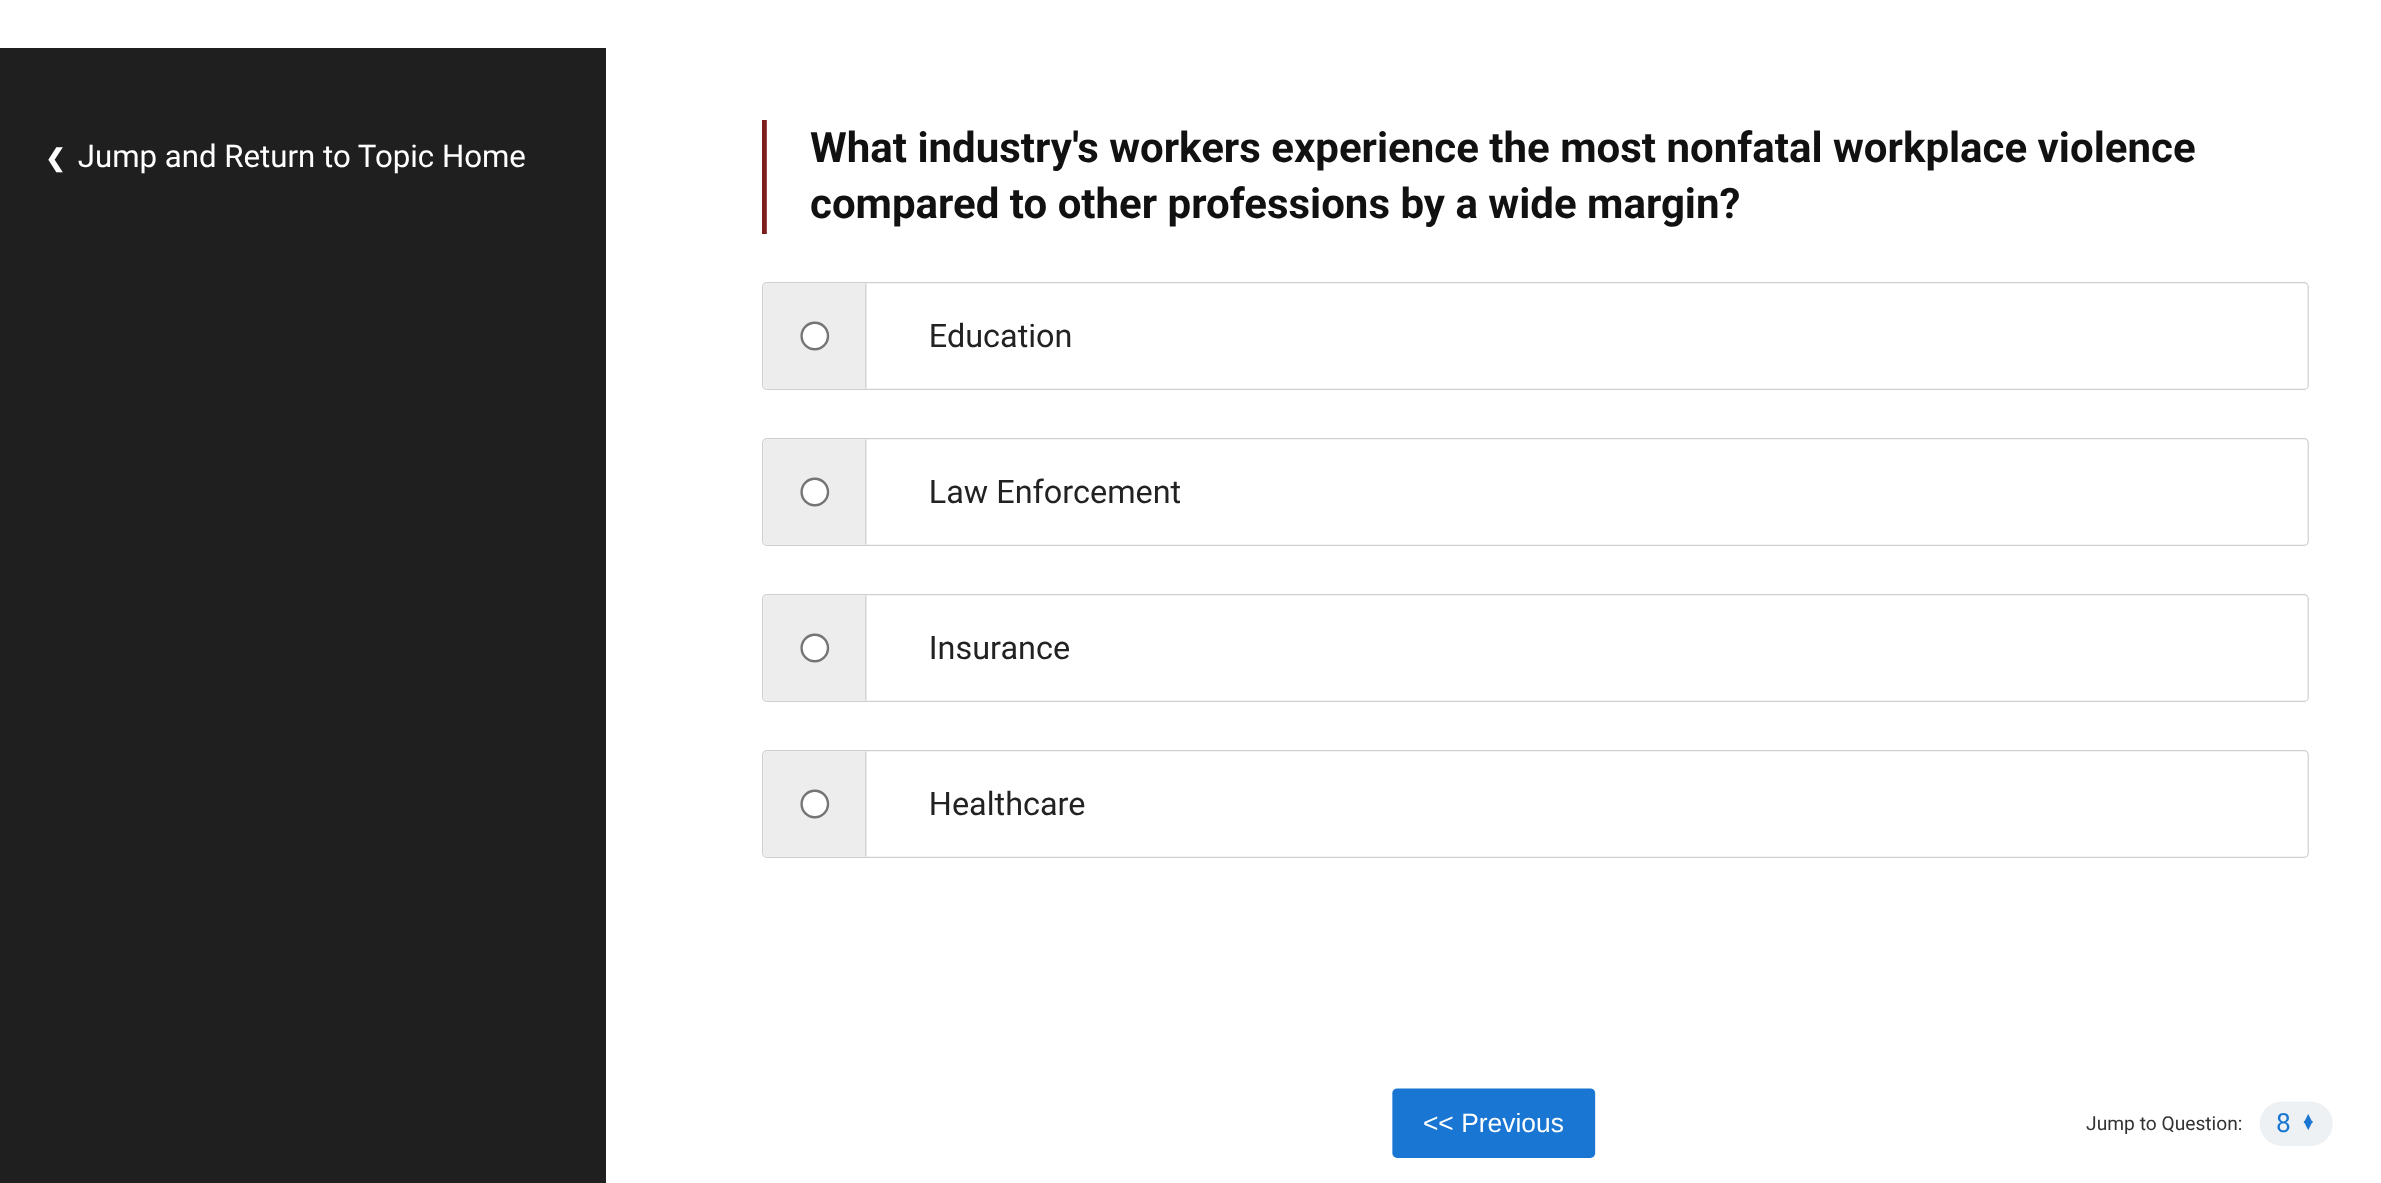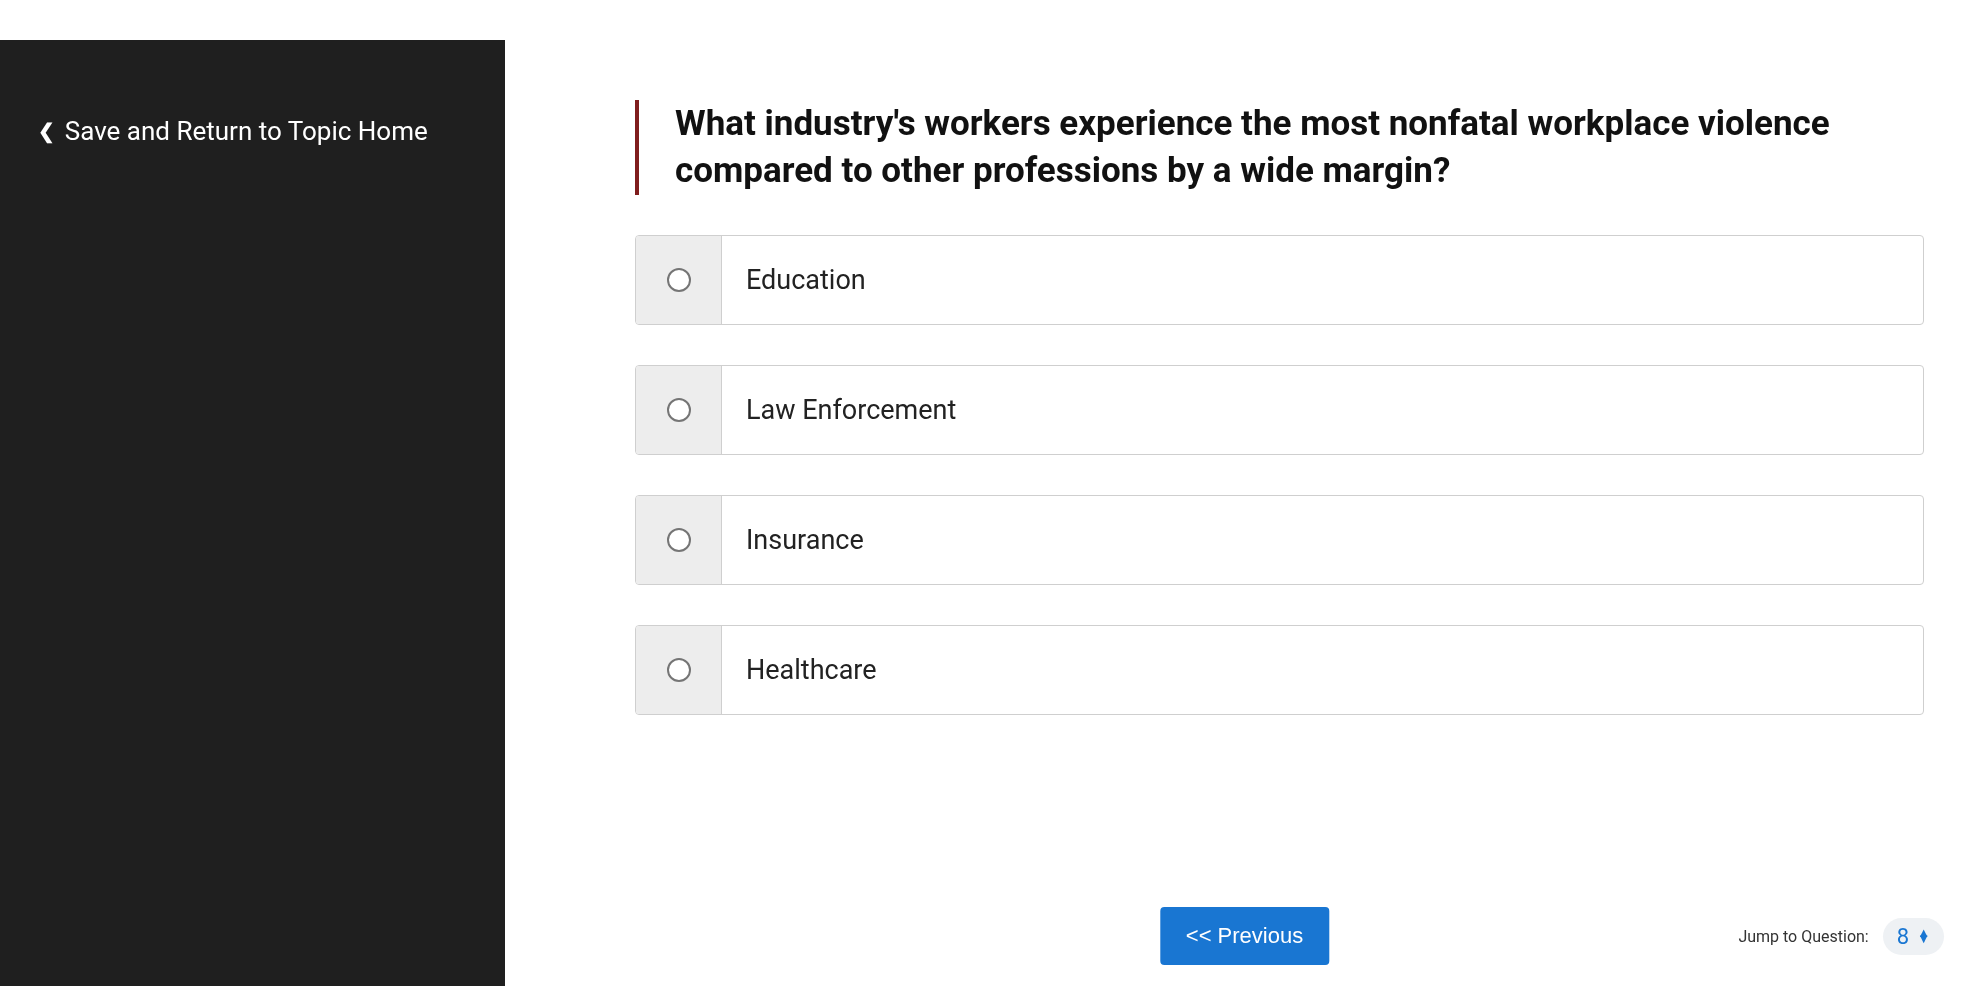--- a/index.html
+++ b/index.html
@@ -75,20 +75,21 @@
     }
     .option {
       display: flex;
       align-items: stretch;
       border: 1px solid #cfcfcf;
       border-radius: 4px;
       margin-bottom: 40px;
       background: #ffffff;
       cursor: pointer;
       overflow: hidden;
+      gap: 28px;
     }
     .option-radio-cell {
       width: 86px;
       background: #ededed;
       border-right: 1px solid #cfcfcf;
       display: flex;
       align-items: center;
       justify-content: center;
     }
     .radio-circle {
@@ -169,21 +170,21 @@
     }
   </style>
 </head>
 <body>
 
 <div class="topbar"></div>
 
 <div class="sidebar">
   <div class="sidebar-return">
     <span class="chev">❮</span>
-    <span>Save and Return to Topic Home</span>
+    <span>Jump and Return to Topic Home</span>
   </div>
 </div>
 
 <div class="main">
   <div class="question-block">
     <div class="question-text">What industry's workers experience the most nonfatal workplace violence compared to other professions by a wide margin?</div>
   </div>
 
   <div class="option">
     <div class="option-radio-cell">

